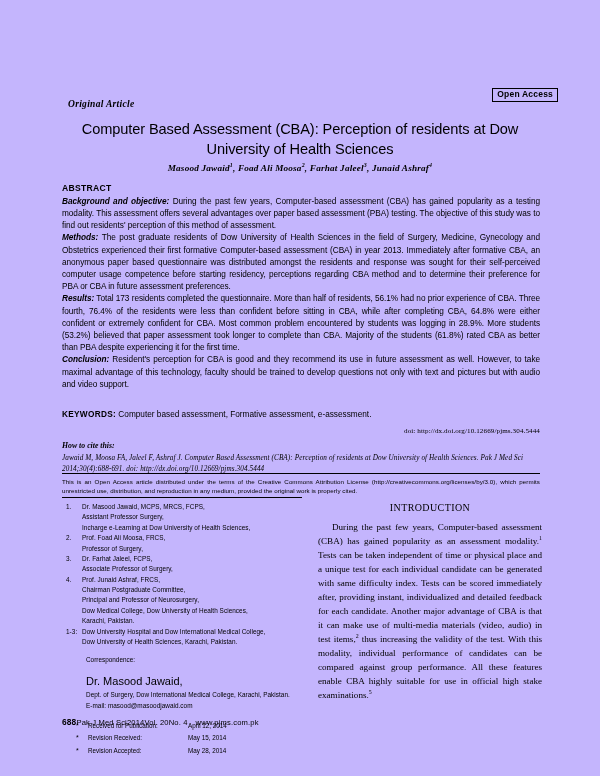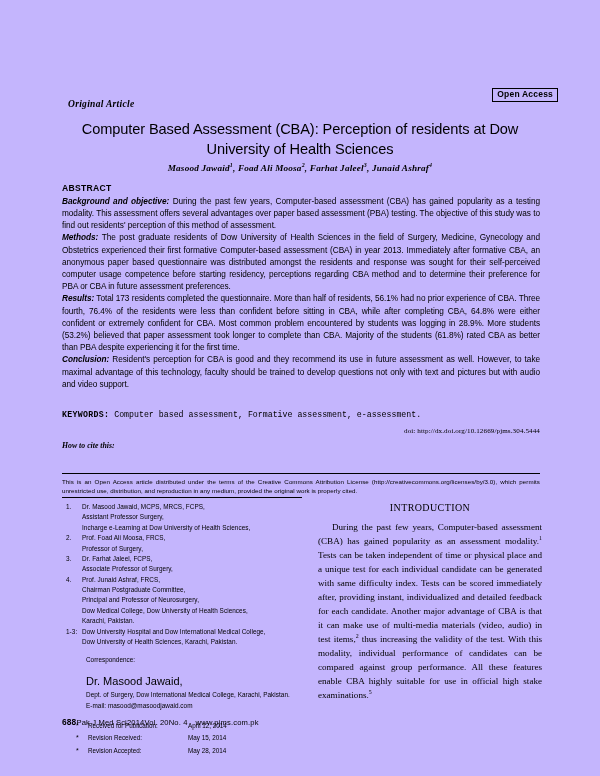--- a/index.html
+++ b/index.html
@@ -103,21 +103,20 @@
   }
 
   
   .keywords {
     position: absolute;
     top: 409px;
     left: 62px;
     width: 478px;
     font-size: 8.25px;
     line-height: 1.4;
-    font-family: Liberation Mono, monospace;
   }
   .keywords-label { font-weight: bold; letter-spacing: 0.3px; }
 
   
   .doi-line {
     position: absolute;
     top: 427px;
     left: 62px;
     width: 478px;
     text-align: right;
@@ -274,20 +273,21 @@
   </div>
 
   <div class="keywords">
     <span class="keywords-label">KEYWORDS:</span><span> Computer based assessment, Formative assessment, e-assessment.</span>
   </div>
 
   <div class="doi-line">doi: http://dx.doi.org/10.12669/pjms.304.5444</div>
 
   <div class="how-to-cite">
     <span class="how-to-cite-label">How to cite this:</span>
+    <span class="how-to-cite-body">Jawaid M, Moosa FA, Jaleel F, Ashraf J. Computer Based Assessment (CBA): Perception of residents at Dow University of Health Sciences. Pak J Med Sci 2014;30(4):688-691.   doi: http://dx.doi.org/10.12669/pjms.304.5444</span>
   </div>
 
   <div class="rule rule-cite"></div>
 
   <div class="license">This is an Open Access article distributed under the terms of the Creative Commons Attribution License (http://creativecommons.org/licenses/by/3.0), which permits unrestricted use, distribution, and reproduction in any medium, provided the original work is properly cited.</div>
 
   <div class="rule rule-license"></div>
 
   <div class="col-left">
     <div class="affil-list" id="affil-list">

